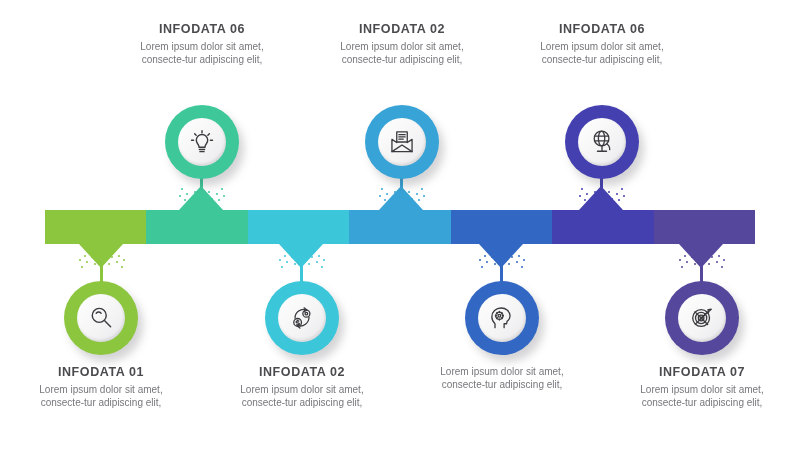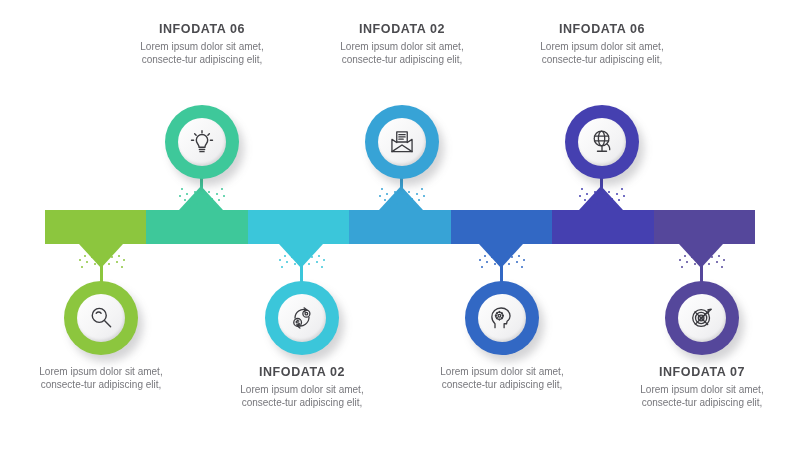--- a/index.html
+++ b/index.html
@@ -306,20 +306,21 @@
           <circle cx="15" cy="16" r="1" fill="#3a3a3f"></circle>
           <path d="M8 9 L22.5 23.5 M22 9.5 L8.5 23"></path>
           <path d="M15 16 L26 6.5"></path>
           <path d="M26.5 6 l-3.6 0.5 0.6 3.3"></path>
         </svg>
       </span>
     </div>
   </div>
 
   <div class="txt" style="left:26px;top:365px;">
+    <p class="title">INFODATA 01</p>
     <p class="desc">Lorem ipsum dolor sit amet, consecte-tur adipiscing elit,</p>
   </div>
   <div class="txt" style="left:127px;top:22px;">
     <p class="title">INFODATA 06</p>
     <p class="desc">Lorem ipsum dolor sit amet, consecte-tur adipiscing elit,</p>
   </div>
   <div class="txt" style="left:227px;top:365px;">
     <p class="title">INFODATA 02</p>
     <p class="desc">Lorem ipsum dolor sit amet, consecte-tur adipiscing elit,</p>
   </div>

